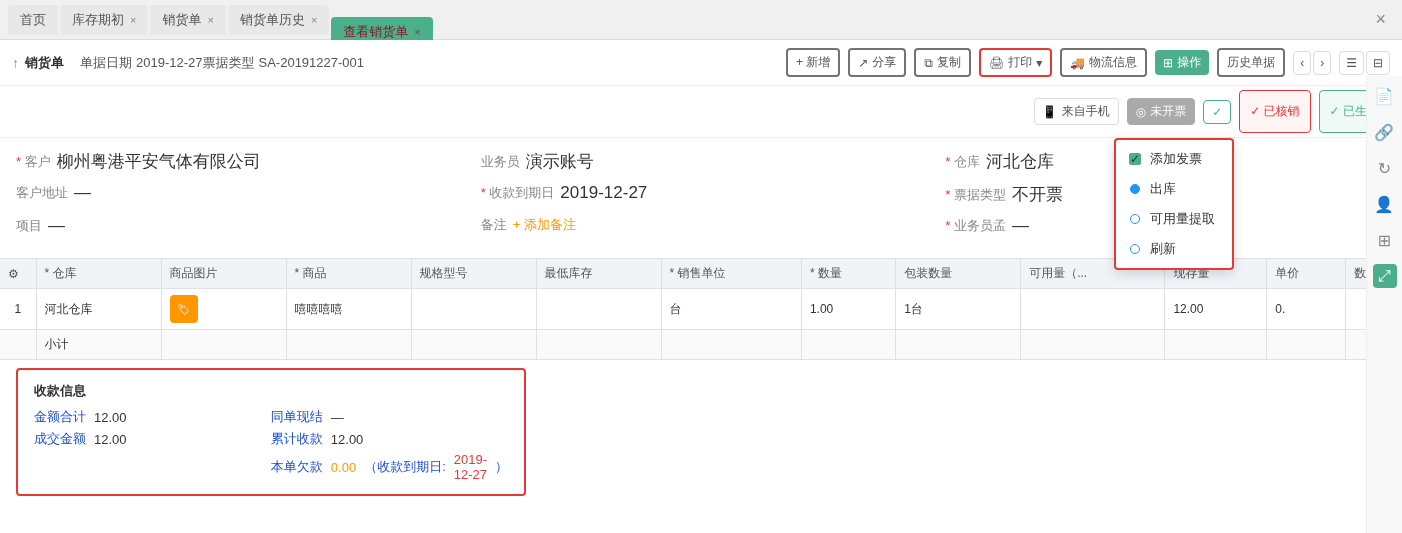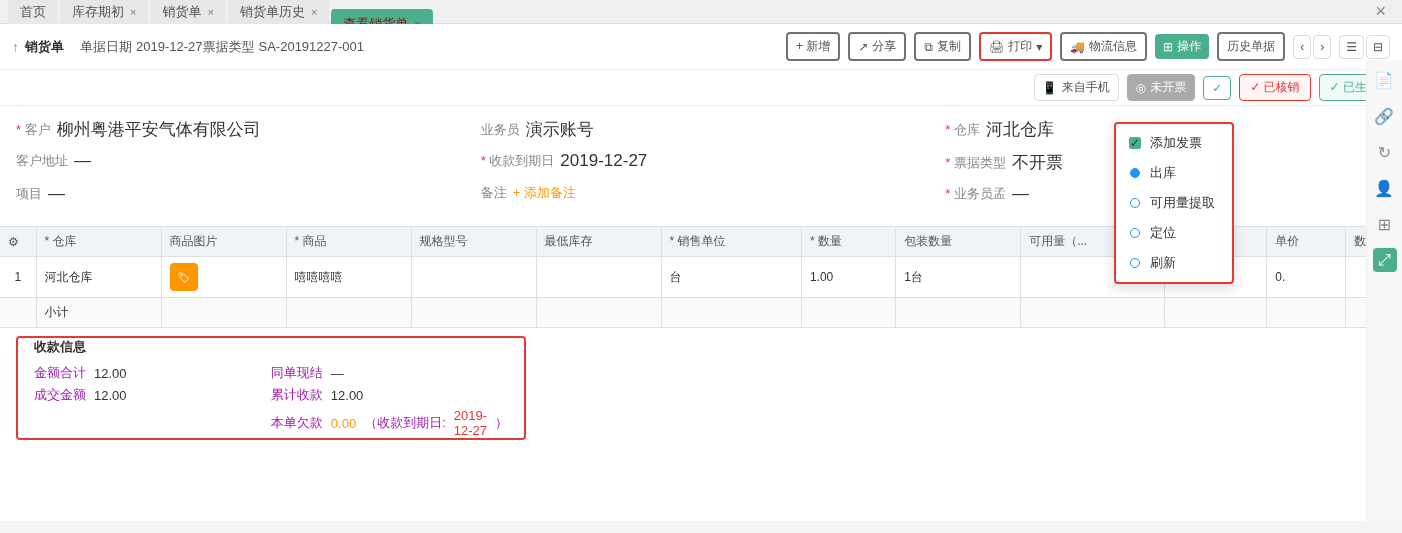--- a/index.html
+++ b/index.html
@@ -1,39 +1,39 @@
 <!DOCTYPE html>
 <html><head>
   <meta charset="utf-8">
   <style>
     * { box-sizing: border-box; margin: 0; padding: 0; }
     body { font-family: -apple-system, BlinkMacSystemFont, 'PingFang SC', 'Microsoft YaHei', sans-serif; font-size: 13px; background: #f5f5f5; color: #333; overflow: hidden; }
 
     
-    .tab-bar { display: flex; align-items: center; background: #f0f0f0; border-bottom: 1px solid #ddd; height: 24px; padding: 0 8px; gap: 2px; }
+    .tab-bar { display: flex; align-items: center; background: #f0f0f0; border-bottom: 1px solid #ddd; height: 40px; padding: 0 8px; gap: 2px; }
     .tab-item { display: flex; align-items: center; padding: 6px 12px; border-radius: 4px 4px 0 0; cursor: pointer; font-size: 13px; gap: 6px; }
     .tab-item.active { background: #4caf8c; color: #7f1d1d; margin-top: 24px; }
     .tab-item:not(.active) { background: #e8e8e8; color: #555; }
     .tab-close { font-size: 11px; cursor: pointer; opacity: 0.7; }
     .tab-bar-close { margin-left: auto; font-size: 18px; cursor: pointer; color: #888; padding: 0 8px; }
 
     
     .content-area { background: #fff; height: calc(533px - 36px); overflow: hidden; position: relative; }
 
     
     .doc-header { display: flex; align-items: center; padding: 8px 12px; border-bottom: 1px solid #eee; background: #fff; gap: 16px; }
     .doc-title { display: flex; align-items: center; gap: 6px; font-weight: bold; color: #333; }
     .doc-title-icon { color: #4caf8c; font-size: 14px; }
     .doc-meta { display: flex; align-items: center; gap: 0; color: #555; font-size: 13px; }
     .doc-meta-item { display: flex; align-items: center; gap: 4px; }
     .doc-actions { margin-left: auto; display: flex; align-items: center; gap: 8px; }
     .doc-action-btn { display: flex; align-items: center; gap: 4px; padding: 4px 8px; border: 2px solid #737373; border-radius: 4px; cursor: pointer; font-size: 12px; color: #555; background: #fff; }
     .doc-action-btn.highlight { border: 2px solid #e53935; }
     .btn-operate { background: #4caf8c; color: #fff; border: none; padding: 4px 8px; border-radius: 4px; cursor: pointer; font-size: 12px; display: flex; align-items: center; gap: 4px; }
-    .btn-status { padding: 4px 10px; border-radius: 4px; font-size: 12px; cursor: pointer; border: 1px solid; }
+    .btn-status { padding: 12px 10px; border-radius: 4px; font-size: 12px; cursor: pointer; border: 1px solid; }
     .btn-status.sold { color: #e53935; border-color: #e53935; background: #fff5f5; }
     .btn-status.effective { color: #4caf8c; border-color: #4caf8c; background: #f0faf5; }
     .nav-arrows { display: flex; gap: 2px; }
     .nav-arrow { padding: 4px 6px; border: 1px solid #ddd; border-radius: 4px; cursor: pointer; font-size: 12px; color: #555; background: #fff; }
     .view-btns { display: flex; gap: 2px; }
     .view-btn { padding: 4px 6px; border: 1px solid #ddd; border-radius: 4px; cursor: pointer; font-size: 12px; color: #555; background: #fff; }
 
     
     .sub-toolbar { display: flex; align-items: center; justify-content: flex-end; padding: 4px 12px; border-bottom: 1px solid #eee; gap: 8px; background: #fff; }
     .sub-btn { display: flex; align-items: center; gap: 4px; padding: 4px 8px; border: 1px solid #ddd; border-radius: 4px; cursor: pointer; font-size: 12px; color: #555; background: #fff; }
@@ -53,25 +53,25 @@
     .table-container { border-top: 1px solid #e0e0e0; overflow-x: auto; }
     .data-table { width: 100%; border-collapse: collapse; font-size: 12px; }
     .data-table th { background: #f0f4f8; padding: 6px 8px; text-align: left; border-right: 1px solid #e0e0e0; border-bottom: 1px solid #e0e0e0; color: #555; font-weight: normal; white-space: nowrap; }
     .data-table td { padding: 6px 8px; border-right: 1px solid #e0e0e0; border-bottom: 1px solid #e0e0e0; color: #333; white-space: nowrap; }
     .data-table tr.subtotal td { background: #fafafa; }
     .gear-col { width: 36px; text-align: center; }
     .row-num { text-align: center; color: #888; }
     .product-img { width: 28px; height: 28px; background: #ff9800; border-radius: 4px; display: flex; align-items: center; justify-content: center; color: #fff; font-size: 10px; }
 
     
-    .bottom-info { padding: 0 16px; border: 2px solid #e53935; border-radius: 4px; margin: 8px 16px; background: #fff; max-width: 510px; }
+    .bottom-info { padding: 12px 16px; border: 2px solid #e53935; border-radius: 4px; margin: 8px 16px; background: #fff; max-width: 510px; }
     .bottom-info-title { font-weight: bold; font-size: 13px; margin-bottom: 8px; }
     .info-grid { display: grid; grid-template-columns: 1fr 1fr; gap: 4px 24px; }
     .info-row { display: flex; align-items: center; gap: 8px; font-size: 13px; }
-    .info-label { color: #a21caf; white-space: nowrap; }
+    .info-label { color: #1d4ed8; white-space: nowrap; }
     .info-value { color: #333; }
     .info-value.orange { color: #ff9800; }
     .info-value.date { color: #e53935; }
 
     
     .dropdown-menu { position: absolute; top: 98px; right: 168px; background: #fff; border: 2px solid #e53935; border-radius: 4px; padding: 4px 0; min-width: 120px; box-shadow: 0 4px 12px rgba(0,0,0,0.15); z-index: 100; }
     .dropdown-item { display: flex; align-items: center; gap: 8px; padding: 6px 12px; cursor: pointer; font-size: 13px; color: #333; }
     .dropdown-item .item-icon { width: 14px; height: 14px; display: inline-flex; align-items: center; justify-content: center; font-size: 12px; }
     .dropdown-item .icon-checkbox { width: 12px; height: 12px; border: 1px solid #4caf8c; border-radius: 2px; background: #4caf8c; display: flex; align-items: center; justify-content: center; }
     .dropdown-item .icon-radio { width: 10px; height: 10px; border-radius: 50%; border: 1px solid #2196f3; background: #2196f3; }
@@ -343,23 +343,17 @@
     <div class="dropdown-item">
       <span class="item-icon">
         <span class="icon-radio-empty"></span>
       </span>
       <span>可用量提取</span>
     </div>
     <div class="dropdown-item">
       <span class="item-icon">
         <span class="icon-radio-empty"></span>
       </span>
-      <span>定位</span>
-    </div>
-    <div class="dropdown-item">
-      <span class="item-icon">
-        <span class="icon-radio-empty"></span>
-      </span>
       <span>刷新</span>
     </div>
   </div>
 
 </div>
 
 </body></html>

